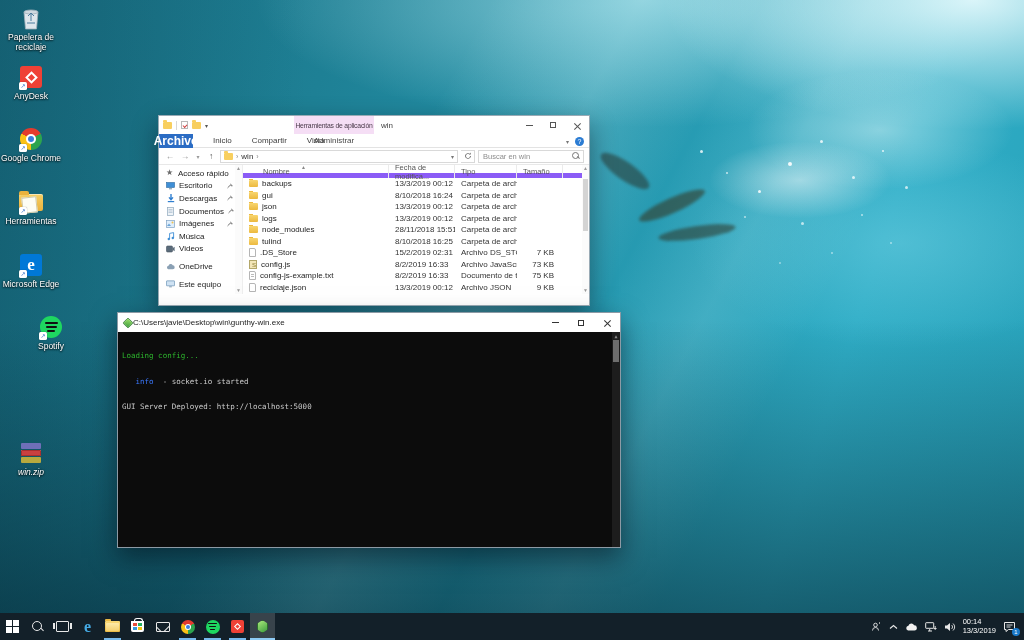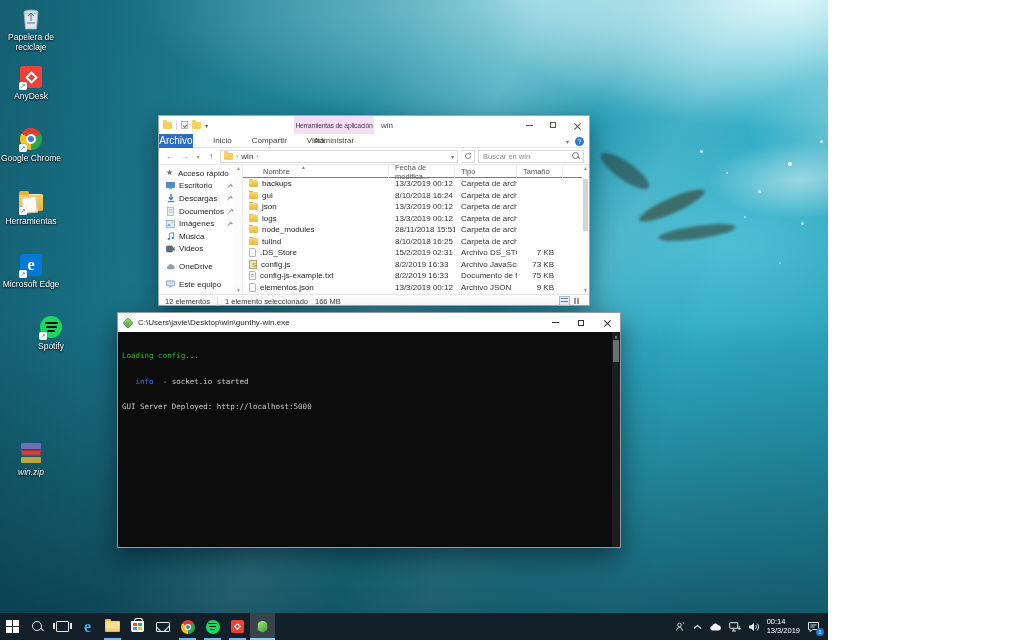--- a/index.html
+++ b/index.html
@@ -1,18 +1,18 @@
 <!DOCTYPE html>
 <html><head>
 <meta charset="utf-8">
 <style>
   * { margin:0; padding:0; box-sizing:border-box; }
   html,body { width:1024px; height:640px; overflow:hidden; }
   body { font-family:"Liberation Sans", sans-serif; }
-  .stage { position:relative; width:828px; height:640px; overflow:hidden; background:#3b82f6; }
+  .stage { position:relative; width:1024px; height:640px; overflow:hidden; background:#3b82f6; }
 
   
   .wallpaper { position:absolute; inset:0;
     background-image:
       linear-gradient(180deg, rgba(0,0,0,0) 50%, rgba(6,44,56,.45) 84%, rgba(4,36,48,.62) 100%),
       linear-gradient(90deg, rgba(10,66,82,.35) 0%, rgba(10,66,82,0) 30%),
       radial-gradient(ellipse 130px 55px at 800px 180px, rgba(255,255,255,.5), rgba(255,255,255,0) 70%),
       radial-gradient(ellipse 190px 85px at 880px 130px, rgba(240,255,255,.45), rgba(255,255,255,0) 70%),
       radial-gradient(ellipse 430px 180px at 95% 0%, rgba(235,252,254,.9), rgba(235,252,254,0) 72%),
       radial-gradient(ellipse 520px 170px at 63% 0%, rgba(198,242,248,.6), rgba(198,242,248,0) 75%),
@@ -61,21 +61,21 @@
   .wtitle { position:absolute; left:222px; top:0; height:18px; display:flex; align-items:center; font-size:8px; color:#444; }
   .wctrl { position:absolute; right:0; top:0; height:18px; display:flex; }
   .wbtn { width:24px; height:18px; display:flex; align-items:center; justify-content:center; }
   .glyph-min { width:7px; height:1px; background:#555; }
   .glyph-max { width:6px; height:6px; border:1px solid #555; }
   .glyph-x { position:relative; width:7px; height:7px; }
   .glyph-x::before,.glyph-x::after { content:""; position:absolute; left:3px; top:0; width:1px; height:9px; background:#555; }
   .glyph-x::before { transform:rotate(45deg); } .glyph-x::after { transform:rotate(-45deg); }
 
   .e-ribbon { position:relative; height:14px; background:#fff; border-bottom:1px solid #e3e3e3; display:flex; align-items:center; }
-  .tab-archivo { width:34px; height:14px; background:#2b6cc4; color:#fff; display:flex; align-items:center; justify-content:center; font-size:10px; }
+  .tab-archivo { width:34px; height:14px; background:#2b6cc4; color:#fff; display:flex; align-items:center; justify-content:center; font-size:12px;font-weight:bold; }
   .rtab { font-size:8px; color:#3c3c3c; margin-left:20px; }
   .rtab.admin { position:absolute; left:135px; width:80px; text-align:center; margin:0; color:#4a4a4a; }
   .ribbon-right { position:absolute; right:5px; top:0; height:14px; display:flex; align-items:center; gap:6px; }
   .rib-chev { font-size:6px; color:#777; }
   .help-dot { width:9px; height:9px; border-radius:50%; background:#2b7cd3; color:#fff; font-size:7px; display:flex; align-items:center; justify-content:center; }
 
   .e-address { height:17px; display:flex; align-items:center; padding:0 5px; gap:3px; border-bottom:1px solid #e8e8e8; }
   .nav-ar { font-size:8.5px; color:#9a9a9a; width:12px; text-align:center; }
   .nav-ar.up { color:#555; }
   .addr-box { flex:1; height:13px; border:1px solid #d9d9d9; display:flex; align-items:center; gap:3px; padding:0 3px; font-size:8px; color:#333; }
@@ -95,21 +95,21 @@
   .sbi .pin { margin-left:auto; margin-right:2px; }
   .pin svg { display:block; }
   .sbi.gap { margin-top:5px; }
   .sb-scrollbar { width:7px; background:#fbfbfb; display:flex; flex-direction:column; justify-content:space-between; align-items:center; padding:1px 0; }
   .scroll-ar { font-size:5px; color:#9a9a9a; line-height:5px; }
 
   .qa-star { width:8px; height:8px; color:#6a6a6a; font-size:8px; line-height:8px; }
   .si { width:9px; height:9px; display:inline-flex; align-items:center; justify-content:center; flex:none; }
 
   .filearea { flex:1; position:relative; border-left:1px solid #eee; }
-  .cols { display:grid; grid-template-columns:146px 66px 62px 46px; height:13px; align-items:center; font-size:7.5px; color:#555; border-bottom:1px solid #8b5cf6; }
+  .cols { display:grid; grid-template-columns:146px 66px 62px 46px; height:13px; align-items:center; font-size:7.5px; color:#555; border-bottom:5px solid #8b5cf6; }
   .cols > div { padding-left:6px; border-right:1px solid #ebebeb; height:13px; display:flex; align-items:center; position:relative; }
   .cols .name-h { padding-left:20px; }
   .sort-caret { position:absolute; left:58px; top:-1px; font-size:5px; color:#888; }
   .frow { display:grid; grid-template-columns:146px 66px 62px 46px; height:11.5px; align-items:center; font-size:8px; }
   .fname { display:flex; align-items:center; gap:4px; padding-left:6px; white-space:nowrap; overflow:hidden; }
   .fdate,.ftype { color:#333; padding-left:6px; white-space:nowrap; overflow:hidden; }
   .fsize { text-align:right; padding-right:9px; color:#333; }
   .fi-folder { width:9px; height:7px; background:linear-gradient(180deg,#f8d670,#ecb93f); border-radius:1px; position:relative; flex:none; }
   .fi-folder::before { content:""; position:absolute; top:-2px; left:0; width:4px; height:2px; background:#ecb93f; border-radius:1px 1px 0 0; }
   .fi-doc { width:7px; height:9px; background:#fff; border:1px solid #b5b5b5; border-radius:0 2px 0 0; flex:none; position:relative; }
@@ -122,21 +122,21 @@
   .e-status { height:13px; border-top:1px solid #e5e5e5; display:flex; align-items:center; font-size:7.5px; color:#3c3c3c; padding:0 6px; gap:7px; }
   .st-div { width:1px; height:9px; background:#dcdcdc; }
   .view-btns { margin-left:auto; display:flex; gap:2px; }
   .vbtn { width:11px; height:10px; border:1px solid transparent; display:flex; align-items:center; justify-content:center; }
   .vbtn.sel { border-color:#9ac1e8; background:#e7f2fc; }
   .v-lines { width:7px; height:6px; background:repeating-linear-gradient(180deg,#7a7a7a 0 1px, transparent 1px 3px); }
   .v-thumbs { width:7px; height:6px; background:linear-gradient(90deg,#9a9a9a 2px, transparent 2px 3px, #9a9a9a 3px 5px, transparent 5px); }
 
   
   .console { position:absolute; left:117px; top:312px; width:504px; height:236px; background:#0c0c0c; border:1px solid #8d9aa5; box-shadow:0 10px 24px rgba(0,10,20,.5); }
-  .c-titlebar { height:19px; background:#fff; display:flex; align-items:center; padding-left:5px; gap:5px; }
+  .c-titlebar { height:19px; background:#fff; display:flex; align-items:center; padding-left:5px; }
   .c-icon { width:10px; height:10px; background:linear-gradient(145deg,#9ee06a,#3f9e3f); border:1px solid #2e7a2e; transform:rotate(45deg) scale(.8); border-radius:2px; flex:none; }
   .c-title { font-size:8px; color:#222; white-space:nowrap; overflow:hidden; flex:1; }
   .c-ctrl { display:flex; height:19px; }
   .c-btn { width:26px; height:19px; display:flex; align-items:center; justify-content:center; }
   .c-btn .glyph-min { background:#333; } .c-btn .glyph-max { border-color:#333; }
   .c-btn .glyph-x::before,.c-btn .glyph-x::after { background:#333; }
   .c-body { position:relative; height:215px; padding:3px 10px 0 4px; font-family:"DejaVu Sans Mono", monospace; font-size:7.5px; line-height:8.5px; color:#cccccc; white-space:pre; }
   .c-scrollbar { position:absolute; right:0; top:0; bottom:0; width:8px; background:#1d1d1d; }
   .c-scroll-ar { position:absolute; top:1px; left:0; width:8px; text-align:center; font-size:5px; color:#8a8a8a; line-height:6px; }
   .c-thumb { position:absolute; top:8px; left:1px; width:6px; height:22px; background:#6e6e6e; }
@@ -530,49 +530,35 @@
               <span class="fi-doc txt"></span>
               <span>config-js-example.txt</span>
             </div>
           <div class="fdate">8/2/2019 16:33</div>
           <div class="ftype">Documento de tex...</div>
           <div class="fsize">75 KB</div>
         </div>
         <div class="frow">
           <div class="fname">
               <span class="fi-doc"></span>
-              <span>elementos.json</span>
+              <span>reciclaje.json</span>
             </div>
           <div class="fdate">13/3/2019 00:12</div>
           <div class="ftype">Archivo JSON</div>
           <div class="fsize">9 KB</div>
         </div>
 
         <div class="list-scrollbar">
           <span class="scroll-ar">▲</span>
           <span class="scroll-ar">▼</span>
         </div>
         <div class="list-thumb"></div>
       </div>
     </div>
 
-    <div class="e-status">
-      <span>12 elementos</span>
-      <span class="st-div"></span>
-      <span>1 elemento seleccionado</span>
-      <span>166 MB</span>
-      <span class="view-btns">
-        <span class="vbtn sel">
-            <span class="v-lines"></span>
-          </span>
-        <span class="vbtn">
-            <span class="v-thumbs"></span>
-          </span>
-      </span>
-    </div>
   </div>
 
   <div class="console">
     <div class="c-titlebar">
       <span class="c-icon"></span>
       <span class="c-title">C:\Users\javie\Desktop\win\gunthy-win.exe</span>
       <span class="c-ctrl">
         <span class="c-btn">
             <span class="glyph-min"></span>
           </span>

